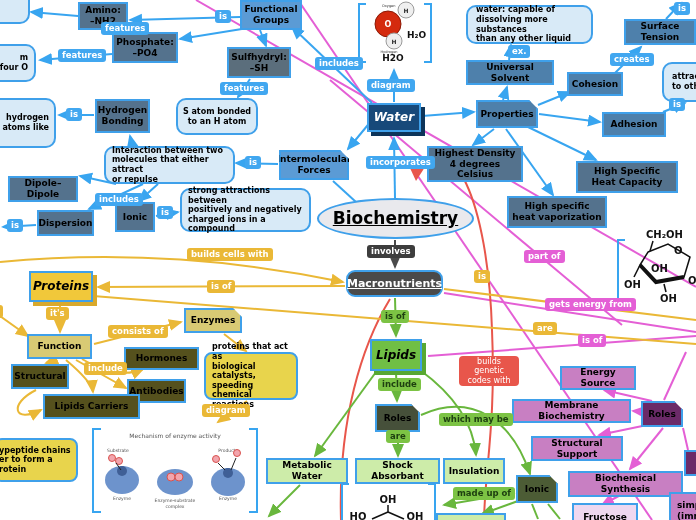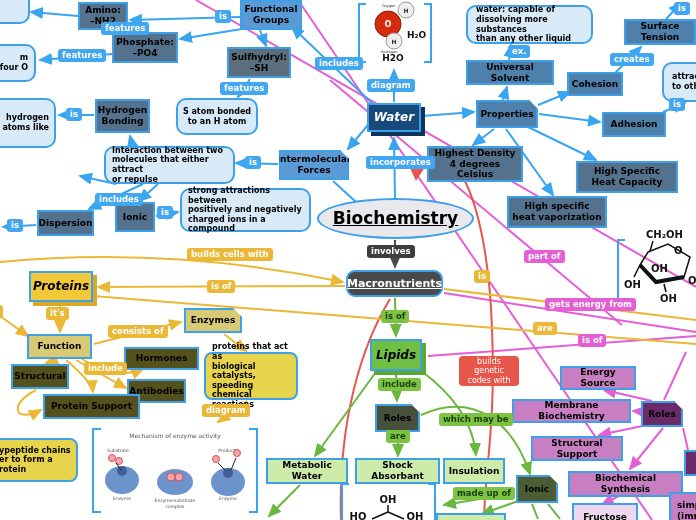--- a/index.html
+++ b/index.html
@@ -254,36 +254,37 @@
 4 degrees Celsius</div>
 <div class="n slate" style="left:576px;top:161px;width:102px;height:32px">High Specific
 Heat Capacity</div>
 <div class="n slate" style="left:507px;top:196px;width:100px;height:32px">High specific
 heat vaporization</div>
 <div class="n mid fold" style="left:279px;top:150px;width:70px;height:30px">Intermolecular
 Forces</div>
 <div class="n note left" style="left:104px;top:146px;width:131px;height:38px;padding-left:6px">Interaction between two
 molecules that either attract
 or repulse</div>
+<div class="n slate" style="left:8px;top:176px;width:70px;height:26px">Dipole–Dipole</div>
 <div class="n slate" style="left:115px;top:202px;width:40px;height:30px">Ionic</div>
 <div class="n note left" style="left:180px;top:188px;width:131px;height:44px;padding-left:6px">strong attractions between
 positively and negatively
 charged ions in a compound</div>
 <div class="n slate" style="left:37px;top:210px;width:57px;height:26px">Dispersion</div>
 
 <div class="n ell" style="left:317px;top:198px;width:157px;height:41px">Biochemistry</div>
 <div class="n macro" style="left:346px;top:270px;width:97px;height:27px">Macronutrients</div>
 
 <div class="n ynode shadowY" style="left:29px;top:271px;width:64px;height:31px">Proteins</div>
 <div class="n khaki" style="left:27px;top:334px;width:65px;height:25px">Function</div>
 <div class="n khaki fold" style="left:184px;top:308px;width:58px;height:25px">Enzymes</div>
 <div class="n olive" style="left:124px;top:347px;width:75px;height:23px">Hormones</div>
 <div class="n olive" style="left:11px;top:364px;width:58px;height:25px">Structural</div>
 <div class="n olive" style="left:127px;top:379px;width:59px;height:24px">Antibodies</div>
-<div class="n olive" style="left:43px;top:394px;width:97px;height:25px">Protein Support</div>
+<div class="n olive" style="left:43px;top:394px;width:97px;height:25px">Lipids Carriers</div>
 <div class="n ynote left" style="left:204px;top:352px;width:94px;height:48px;padding-left:6px">proteins that act as
 biological catalysts,
 speeding chemical
 reactions</div>
 <div class="n ynote left" style="left:-6px;top:438px;width:84px;height:44px;padding-left:3px">ypeptide chains
 er to form a
 rotein</div>
 
 <div class="n gnode shadowG" style="left:370px;top:339px;width:52px;height:32px">Lipids</div>
 <div class="n dgreen fold" style="left:375px;top:404px;width:45px;height:28px">Roles</div>

